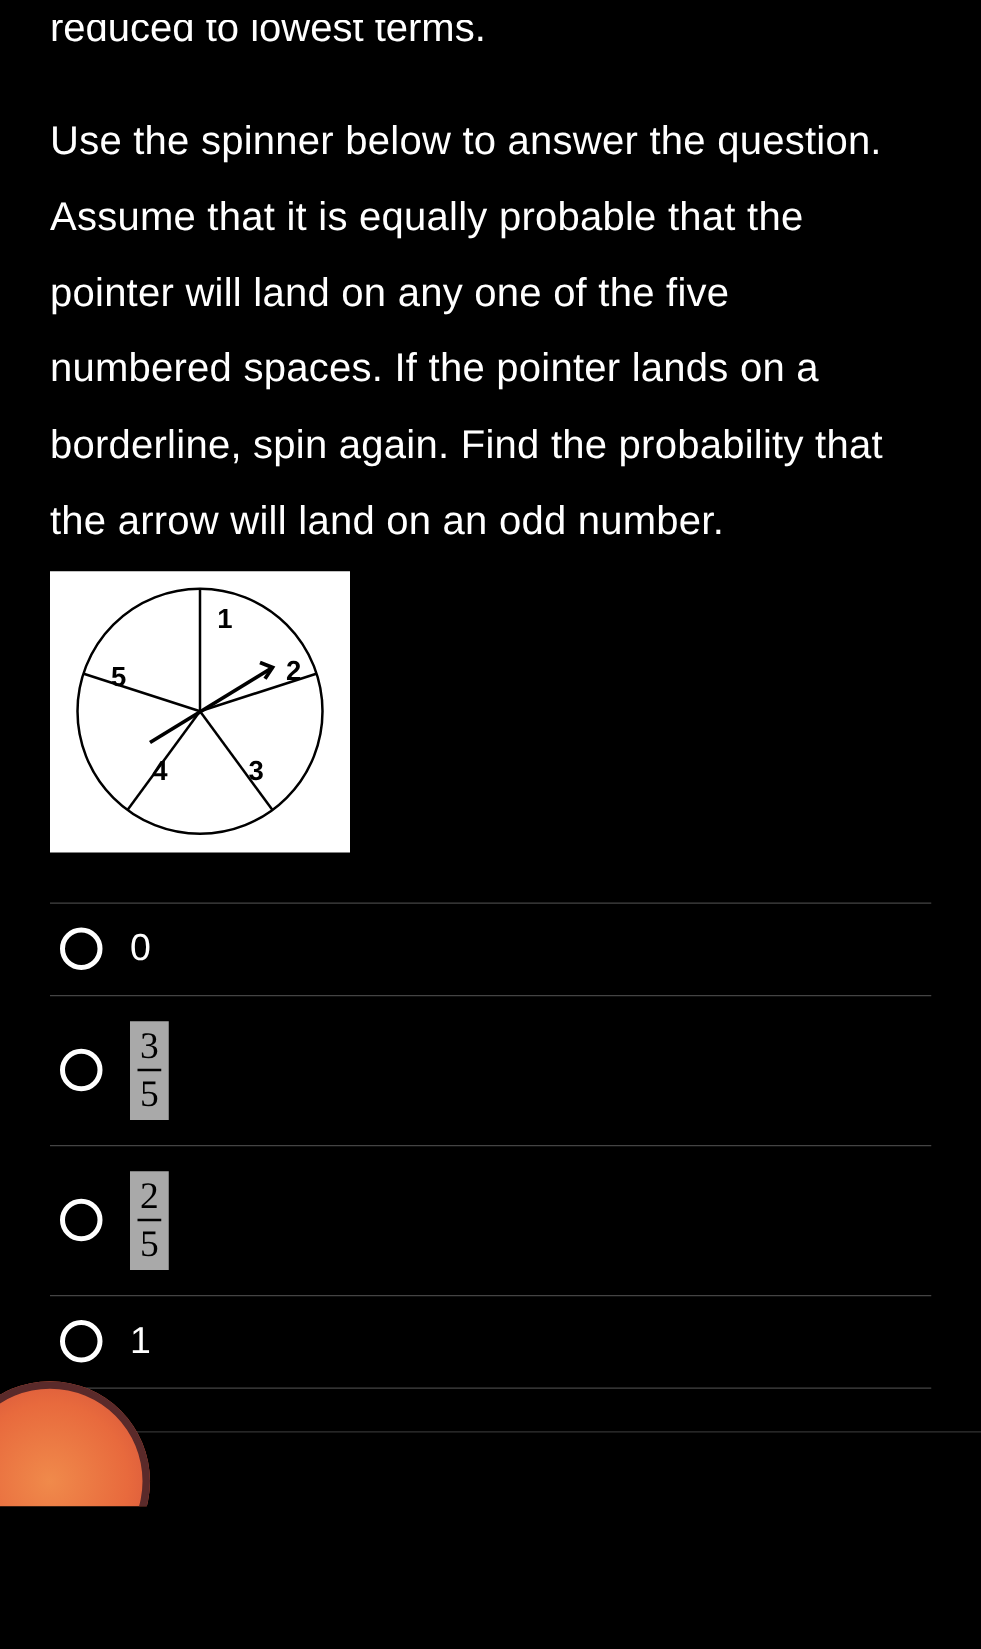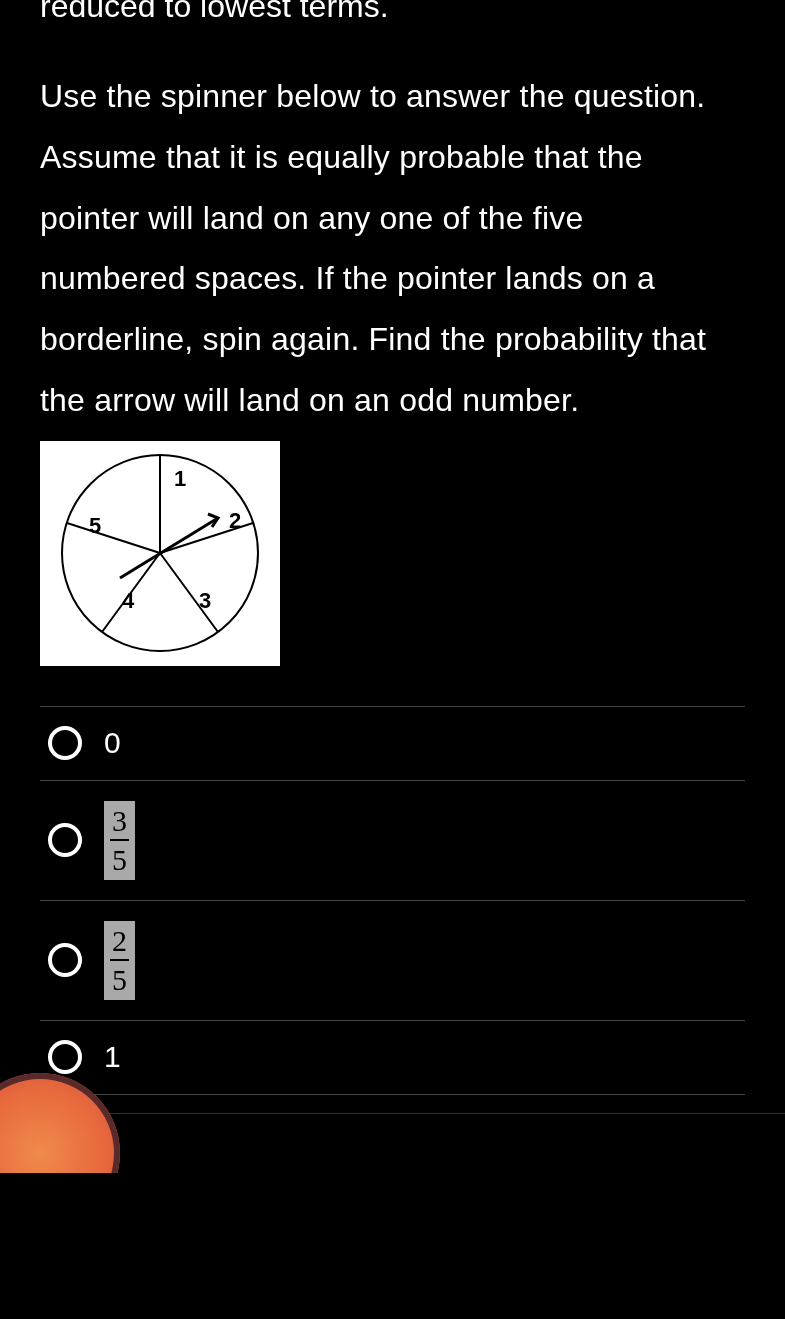--- a/index.html
+++ b/index.html
@@ -5,21 +5,21 @@
   * { box-sizing: border-box; }
   html, body {
     margin: 0;
     padding: 0;
     background: #000;
     color: #fff;
     font-family: "Segoe UI", "Helvetica Neue", Arial, sans-serif;
     width: 785px;
   }
   .page {
-    padding: 0 40px;
+    padding: 16px 40px;
   }
   .truncated-top {
     font-size: 32px;
     line-height: 1.3;
     margin: 0;
     padding: 0 0 6px 0;
     overflow: hidden;
     height: 26px;
     position: relative;
   }

